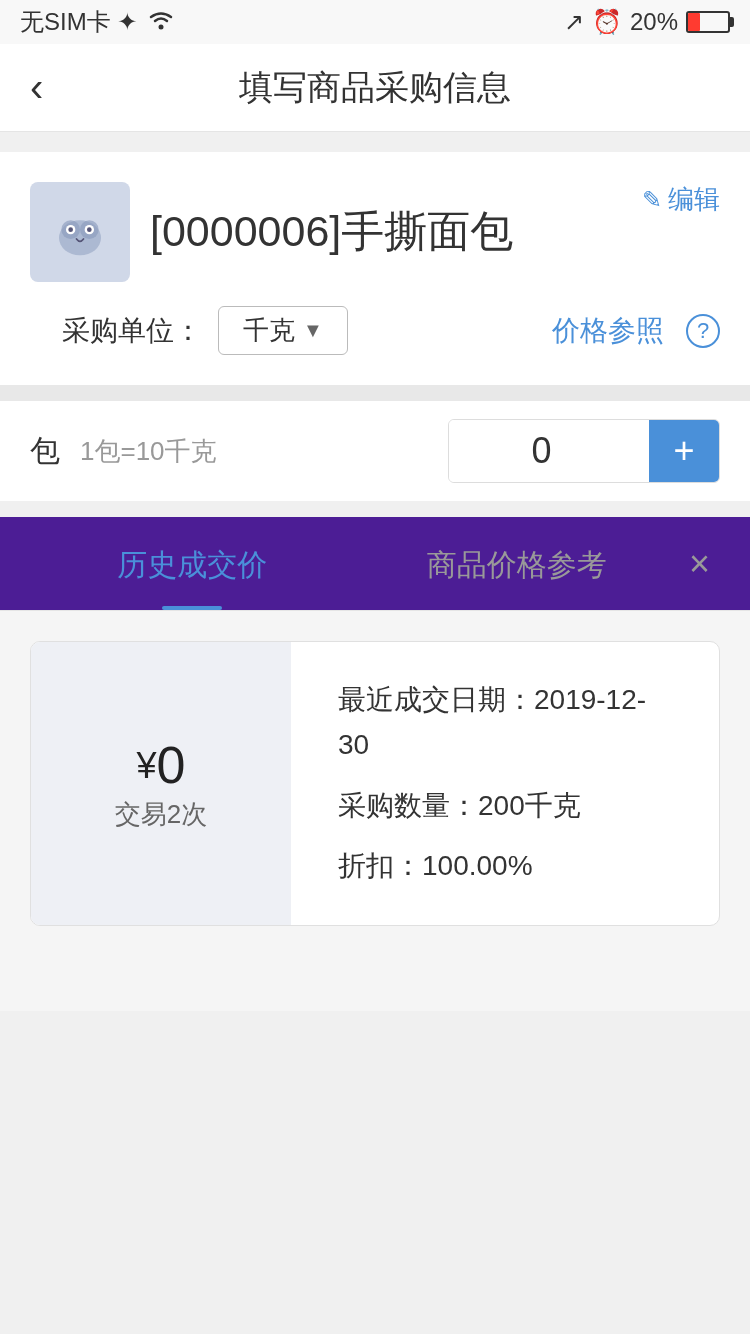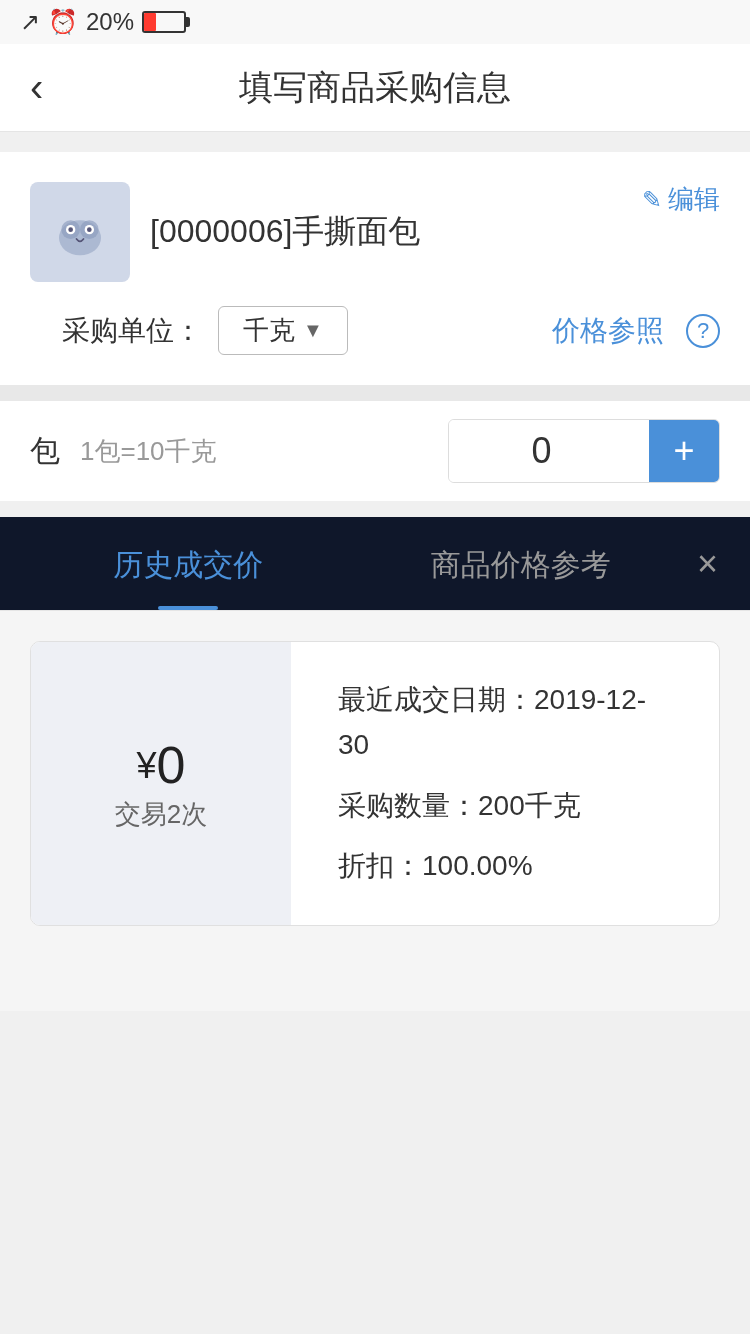--- a/index.html
+++ b/index.html
@@ -117,21 +117,21 @@
       display: flex;
       align-items: center;
       justify-content: center;
       overflow: hidden;
     }
     .product-image svg {
       width: 70px;
       height: 70px;
     }
     .product-name {
-      font-size: 32px;
+      font-size: 43px;
       font-weight: 500;
       color: #333;
     }
     .edit-btn {
       color: #4a90d9;
       font-size: 26px;
       display: flex;
       align-items: center;
       gap: 6px;
       cursor: pointer;
@@ -237,26 +237,26 @@
       display: flex;
       align-items: center;
       justify-content: center;
       font-size: 36px;
       cursor: pointer;
       border: none;
     }
 
     
     .tabs-container {
-      background: #0f172a;
+      background: #4c1d95;
       margin-top: 16px;
       display: flex;
       align-items: center;
       border-bottom: 1px solid #e5e5e5;
-      padding: 0 22px;
+      padding: 0 30px;
       position: relative;
     }
     .tab-item {
       flex: 1;
       text-align: center;
       padding: 28px 0 24px;
       font-size: 30px;
       color: #999;
       cursor: pointer;
       position: relative;
@@ -332,20 +332,31 @@
     .history-detail {
       font-size: 28px;
       color: #333;
       line-height: 1.6;
     }
   </style>
 </head>
 <body>
 
 <div class="status-bar">
+  <div class="status-left">
+    <span>无SIM卡 ✦</span>
+    <span>
+      <svg width="28" height="22" viewBox="0 0 28 22">
+        <path d="M14 18 Q14 18 14 18" fill="#333"></path>
+        <path d="M8 13 Q14 8 20 13" fill="none" stroke="#333" stroke-width="2.5" stroke-linecap="round"></path>
+        <path d="M4 9 Q14 2 24 9" fill="none" stroke="#333" stroke-width="2.5" stroke-linecap="round"></path>
+        <circle cx="14" cy="19" r="2.5" fill="#333"></circle>
+      </svg>
+    </span>
+  </div>
   <div class="status-right">
     <span>↗</span>
     <span>⏰</span>
     <span>20%</span>
     <div class="battery">
       <div class="battery-fill"></div>
     </div>
   </div>
 </div>
 

